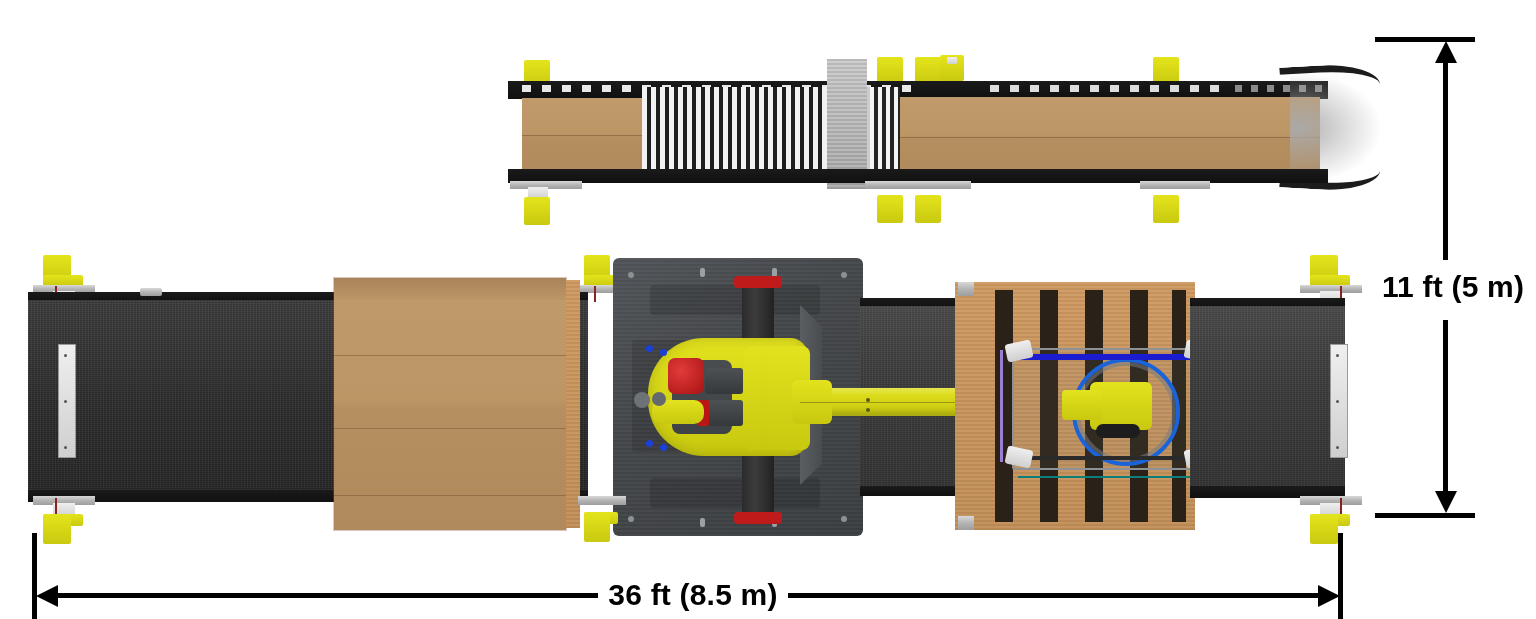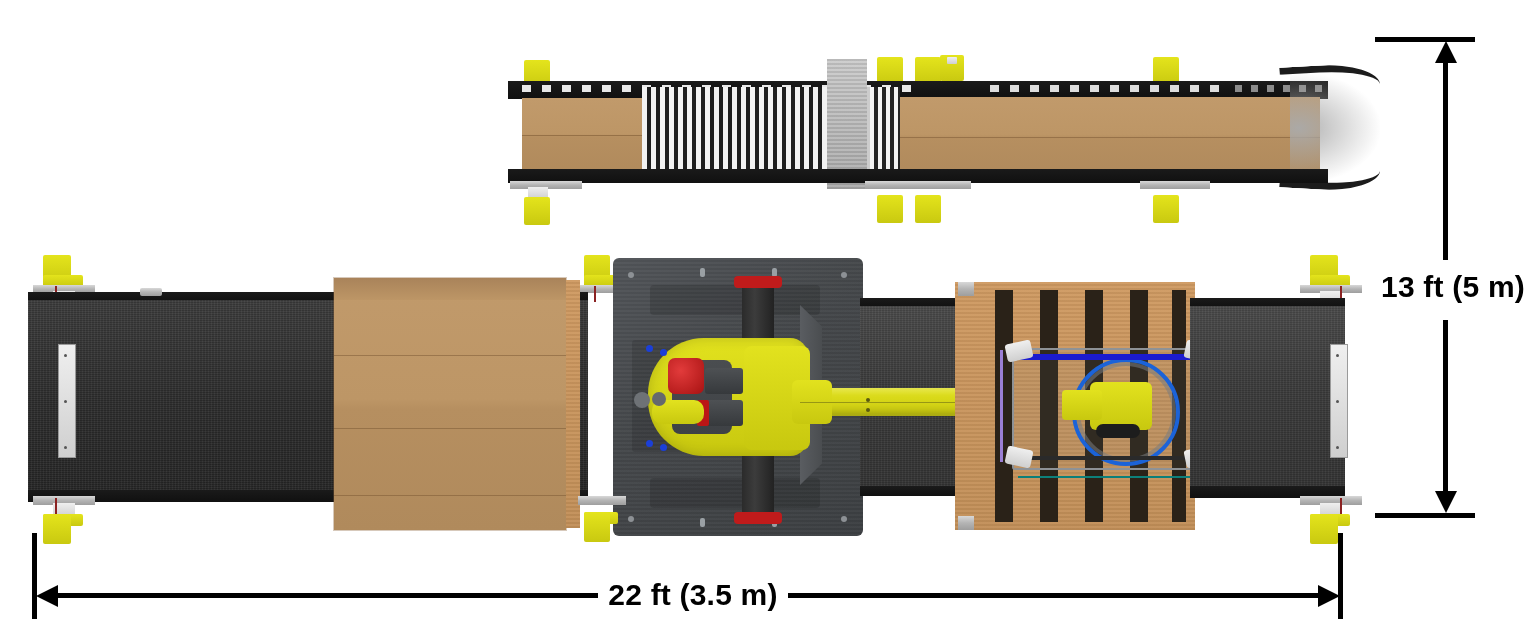--- a/index.html
+++ b/index.html
@@ -283,37 +283,37 @@
   <div class="abs" style="left:1370px;top:20px;width:166px;height:510px;">
 
     <div class="abs ext" style="left:5px;top:17px;width:100px;height:5px;"></div>
 
     <div class="abs ext" style="left:5px;top:493px;width:100px;height:5px;"></div>
 
     <div class="abs arrow arr-up" style="left:65px;top:21px;"></div>
 
     <div class="abs dimline" style="left:73px;top:40px;width:5px;height:200px;"></div>
 
-    <div class="abs dimtext" style="left:0px;top:250px;width:166px;text-align:center;font-size:30px;line-height:34px;">13 ft (5 m)</div>
+    <div class="abs dimtext" style="left:0px;top:250px;width:166px;text-align:center;font-size:30px;line-height:34px;">11 ft (5 m)</div>
 
     <div class="abs dimline" style="left:73px;top:300px;width:5px;height:176px;"></div>
 
     <div class="abs arrow arr-down" style="left:65px;top:471px;"></div>
   </div>
 
   <div class="abs" style="left:20px;top:525px;width:1340px;height:94px;">
 
     <div class="abs ext" style="left:12px;top:8px;width:5px;height:86px;"></div>
 
     <div class="abs ext" style="left:1318px;top:8px;width:5px;height:86px;"></div>
 
     <div class="abs arrow arr-left" style="left:16px;top:60px;"></div>
 
     <div class="abs dimline" style="left:36px;top:68px;width:542px;height:5px;"></div>
 
-    <div class="abs dimtext" style="left:578px;top:50px;width:190px;text-align:center;font-size:30px;line-height:40px;">22 ft (3.5 m)</div>
+    <div class="abs dimtext" style="left:578px;top:50px;width:190px;text-align:center;font-size:30px;line-height:40px;">36 ft (8.5 m)</div>
 
     <div class="abs dimline" style="left:768px;top:68px;width:532px;height:5px;"></div>
 
     <div class="abs arrow arr-right" style="left:1298px;top:60px;"></div>
   </div>
 
 </div>
 
 </body></html>

